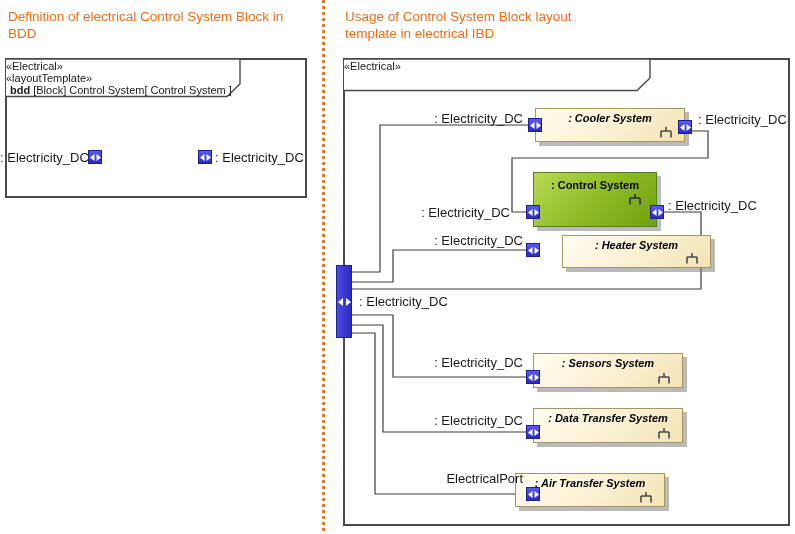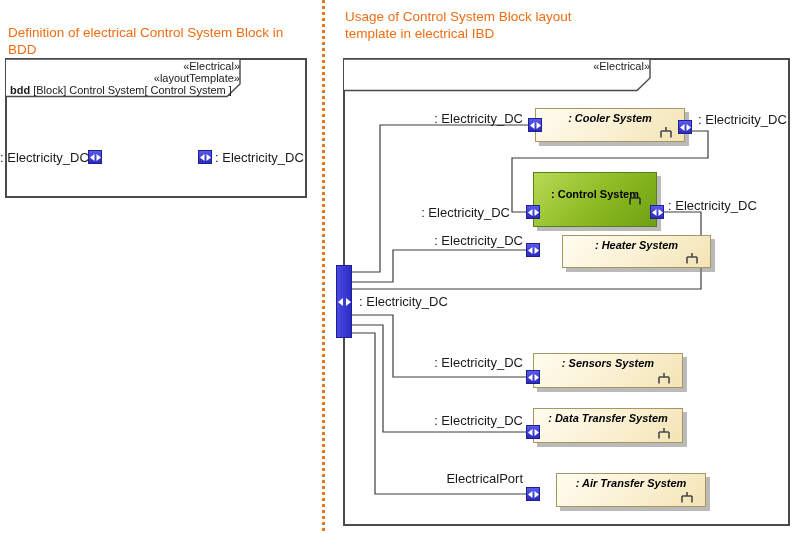--- a/index.html
+++ b/index.html
@@ -9,21 +9,21 @@
     font-family:"Liberation Sans", sans-serif; color:#1a1a1a; overflow:hidden;
   }
   .title {
     position:absolute; color:#f06d13; font-size:13.5px; line-height:17px;
   }
   .frame {
     position:absolute; border:2px solid #4a4a4a; background:transparent;
   }
   #overlay { position:absolute; left:0; top:0; width:795px; height:534px; }
   .hdr-line { position:absolute; font-size:11px; line-height:12px; white-space:nowrap; }
-  .hdr-line.center { text-align:right; }
+  .hdr-line.center { text-align:left; }
   .hdr-line b { font-weight:bold; }
   .hdr-line .sp { margin-left:3px; }
   .part {
     position:absolute;
     box-shadow:4px 4px 0 rgba(130,130,130,0.55);
   }
   .part.cream {
     background:linear-gradient(135deg,#fffdf0 0%,#faf0d2 55%,#f3e4b4 100%);
     border:1px solid #a89660;
     font-style:italic;
@@ -56,21 +56,21 @@
     position:absolute; left:322px; top:0; width:3px; height:534px;
     background:repeating-linear-gradient(to bottom,#e87722 0 3px,transparent 3px 6px);
   }
   .dgicon { vertical-align:-2px; margin:0 3px; }
 </style>
 </head>
 <body>
 
 <div id="canvas">
 
-  <div class="title" style="left:8px;top:24px;width:288px">Definition of electrical Control System Block in BDD</div>
+  <div class="title" style="left:8px;top:8px;width:288px">Definition of electrical Control System Block in BDD</div>
   <div class="title" style="left:345px;top:8px;width:280px">Usage of Control System Block layout template in electrical IBD</div>
 
   <div id="divider"></div>
 
   <div class="frame" style="left:5px;top:58px;width:302px;height:140px"></div>
   <div class="frame" style="left:343px;top:58px;width:447px;height:468px"></div>
 
   <svg id="overlay">
     <path d="M6,59 L240,59 L240,84 L227,96.5 L6,96.5" fill="#ffffff" stroke="#4a4a4a" stroke-width="1.4"></path>
     <path d="M344,59 L650,59 L650,78 L637,90.5 L344,90.5" fill="#ffffff" stroke="#4a4a4a" stroke-width="1.4"></path>
@@ -111,21 +111,21 @@
   </div>
   <div class="lbl" style="left:359px;top:295px">: Electricity_DC</div>
 
   <div class="part cream" style="left:535px;top:108px;width:150px;height:34px">
     <div class="ptitle">: Cooler System</div>
     <svg class="rake" style="right:12px;bottom:3px" width="12" height="11" viewBox="0 0 12 11">
         <path d="M6,0 V4 M1,4 H11 M1,4 V10.5 M11,4 V10.5" stroke="#4a4a4a" stroke-width="1.6" fill="none"></path>
       </svg>
   </div>
   <div class="part green" style="left:533px;top:172px;width:124px;height:55px">
-    <div class="ptitle" style="padding-top:15px">: Control System</div>
+    <div class="ptitle" style="padding-top:6px">: Control System</div>
     <svg class="rake" style="right:15px;top:21px" width="12" height="11" viewBox="0 0 12 11">
         <path d="M6,0 V4 M1,4 H11 M1,4 V10.5 M11,4 V10.5" stroke="#2d2d2d" stroke-width="1.6" fill="none"></path>
       </svg>
   </div>
   <div class="part cream" style="left:562px;top:235px;width:149px;height:33px">
     <div class="ptitle">: Heater System</div>
     <svg class="rake" style="right:12px;bottom:3px" width="12" height="11" viewBox="0 0 12 11">
         <path d="M6,0 V4 M1,4 H11 M1,4 V10.5 M11,4 V10.5" stroke="#4a4a4a" stroke-width="1.6" fill="none"></path>
       </svg>
   </div>
@@ -134,21 +134,21 @@
     <svg class="rake" style="right:12px;bottom:3px" width="12" height="11" viewBox="0 0 12 11">
         <path d="M6,0 V4 M1,4 H11 M1,4 V10.5 M11,4 V10.5" stroke="#4a4a4a" stroke-width="1.6" fill="none"></path>
       </svg>
   </div>
   <div class="part cream" style="left:533px;top:408px;width:150px;height:35px">
     <div class="ptitle">: Data Transfer System</div>
     <svg class="rake" style="right:12px;bottom:3px" width="12" height="11" viewBox="0 0 12 11">
         <path d="M6,0 V4 M1,4 H11 M1,4 V10.5 M11,4 V10.5" stroke="#4a4a4a" stroke-width="1.6" fill="none"></path>
       </svg>
   </div>
-  <div class="part cream" style="left:556px;top:473px;width:150px;height:34px">
+  <div class="part cream" style="left:515px;top:473px;width:150px;height:34px">
     <div class="ptitle">: Air Transfer System</div>
     <svg class="rake" style="right:12px;bottom:3px" width="12" height="11" viewBox="0 0 12 11">
         <path d="M6,0 V4 M1,4 H11 M1,4 V10.5 M11,4 V10.5" stroke="#4a4a4a" stroke-width="1.6" fill="none"></path>
       </svg>
   </div>
 
   <div class="port" style="left:528px;top:118px">
     <svg width="11" height="7" viewBox="0 0 11 7">
         <path d="M4.5,0 L0,3.5 L4.5,7 Z M6.5,0 L11,3.5 L6.5,7 Z" fill="#ffffff"></path>
       </svg>

